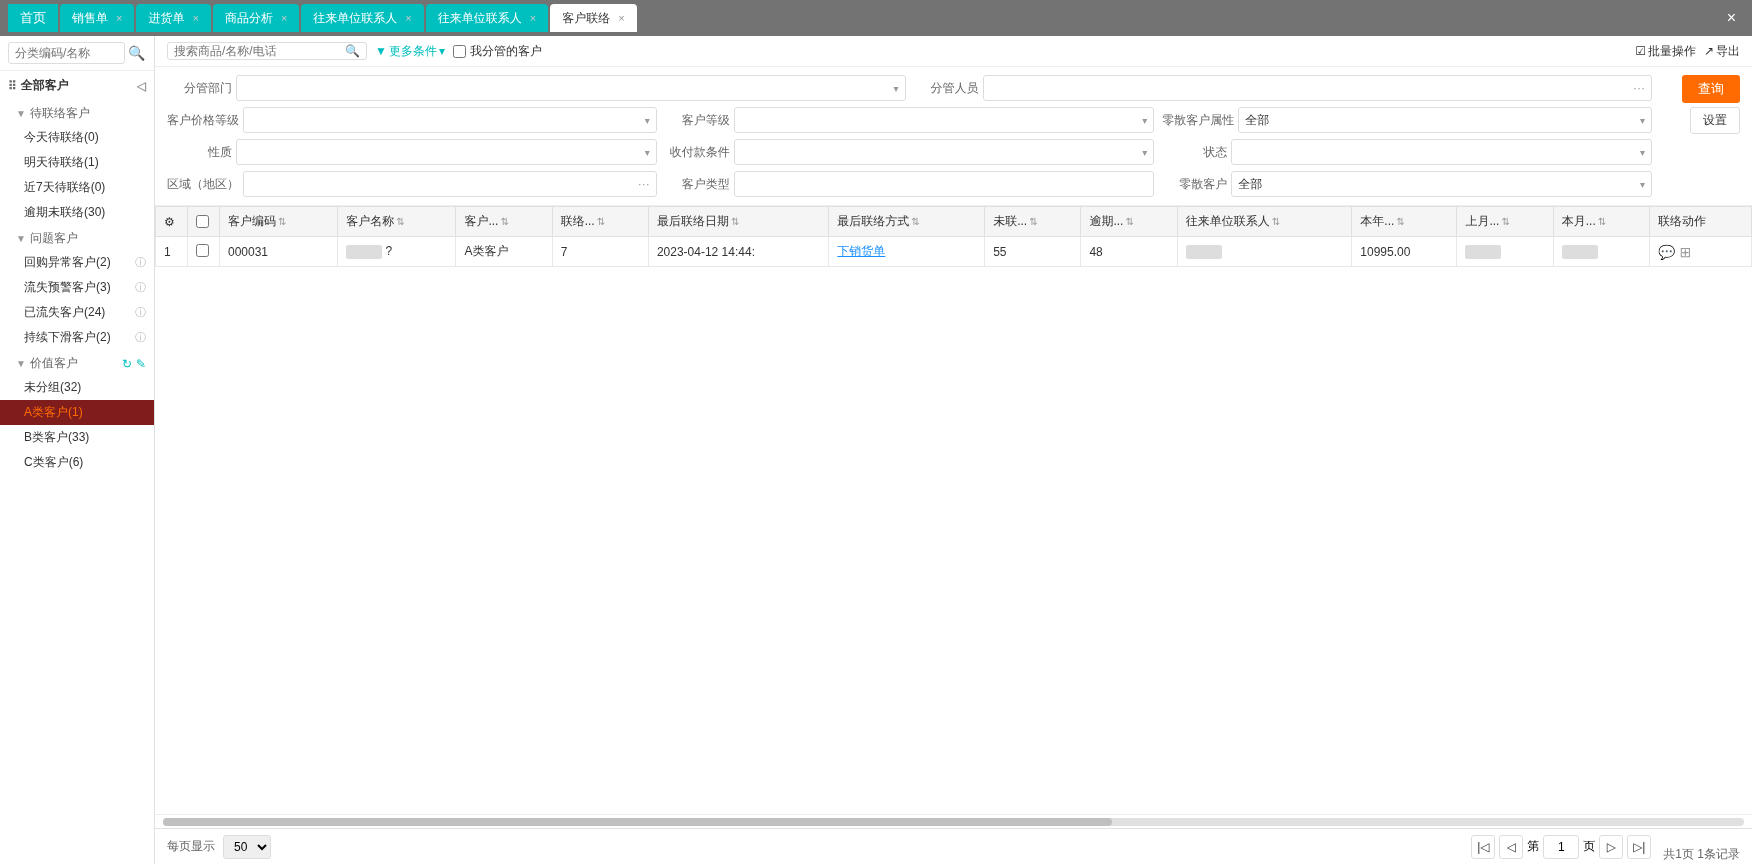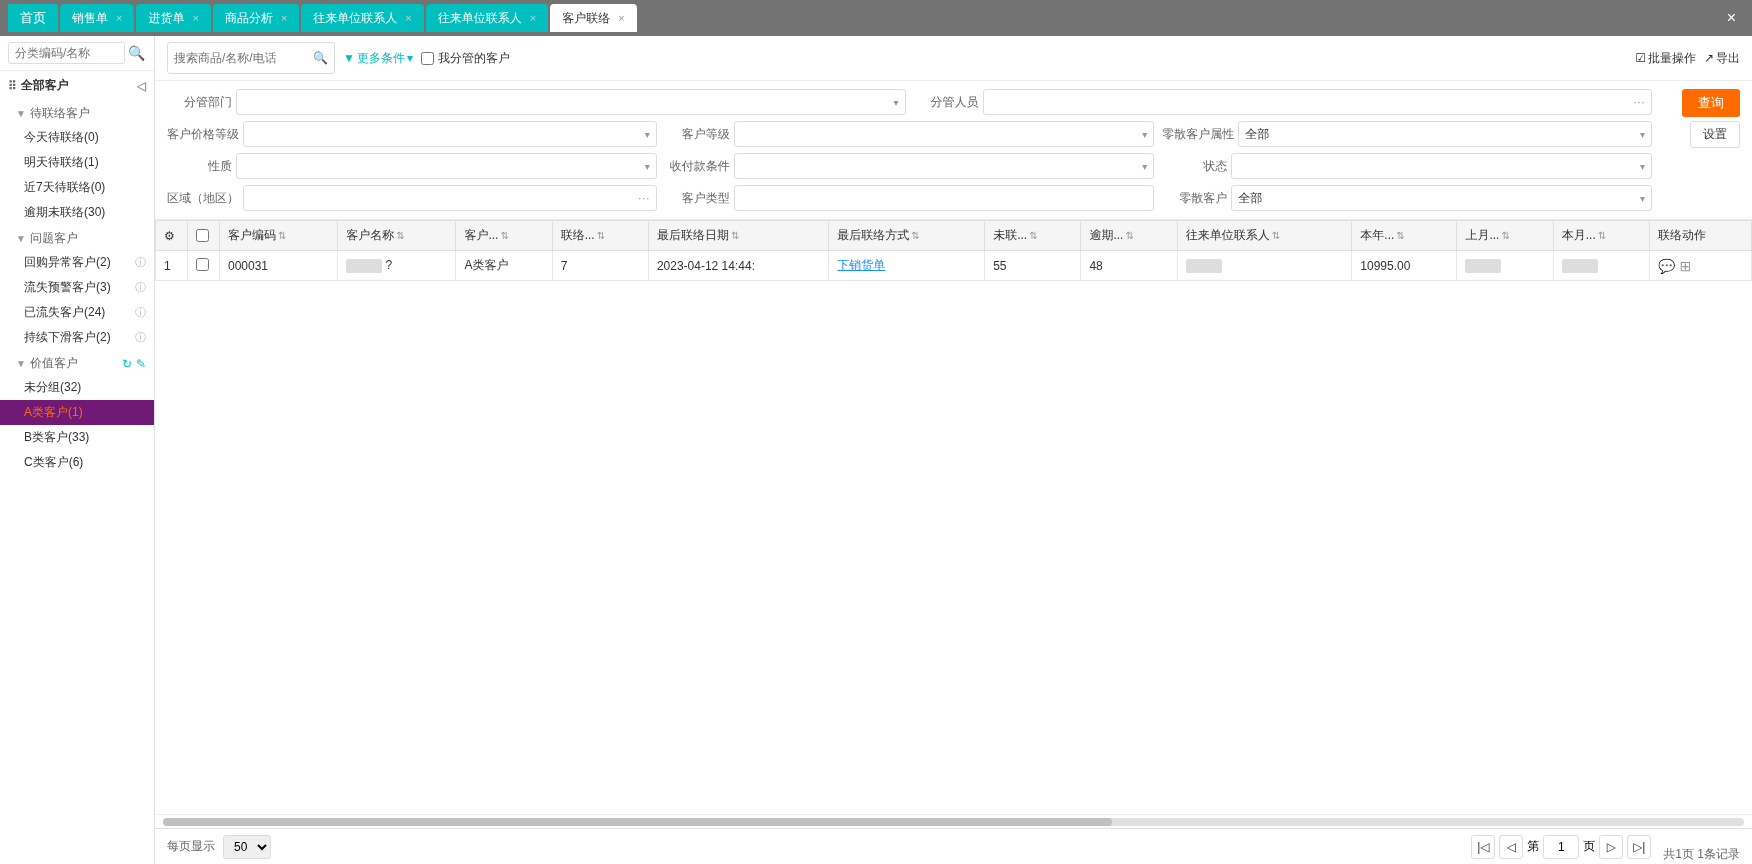--- a/index.html
+++ b/index.html
@@ -123,21 +123,21 @@
     }
     .sidebar-item {
       padding: 4px 8px 4px 24px;
       color: #333;
       cursor: pointer;
       font-size: 12px;
       display: flex;
       align-items: center;
       gap: 4px;
     }
-    .sidebar-item.active { background: #701a75; color: #ff6b00; }
+    .sidebar-item.active { background: #7f1d1d; color: #ff6b00; }
     .sidebar-item .info-icon {
       margin-left: auto;
       color: #bbb;
       font-size: 11px;
     }
     .sidebar-group-actions {
       display: flex;
       align-items: center;
       gap: 4px;
       margin-left: auto;
@@ -159,22 +159,22 @@
       display: flex;
       align-items: center;
       gap: 8px;
       border-bottom: 1px solid #eee;
     }
     .filter-search-wrap {
       display: flex;
       align-items: center;
       border: 1px solid #ddd;
       border-radius: 3px;
-      padding: 8px 6px;
-      width: 168px;
+      padding: 1px 6px;
+      width: 200px;
       gap: 4px;
     }
     .filter-search-wrap input {
       border: none;
       outline: none;
       font-size: 12px;
       color: #999;
       width: 100%;
     }
     .filter-more {

